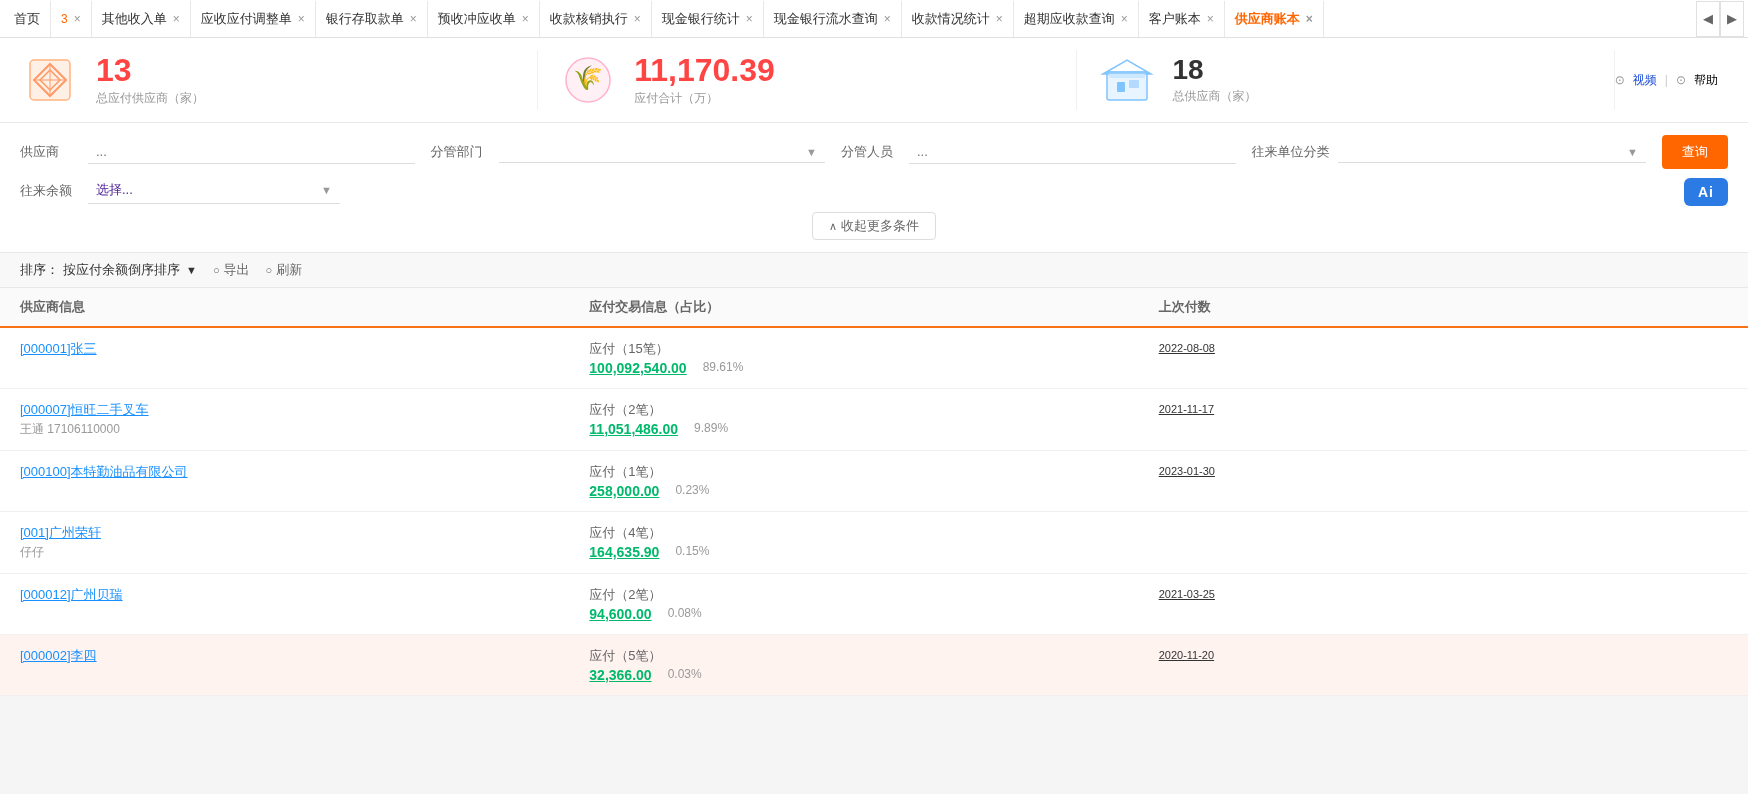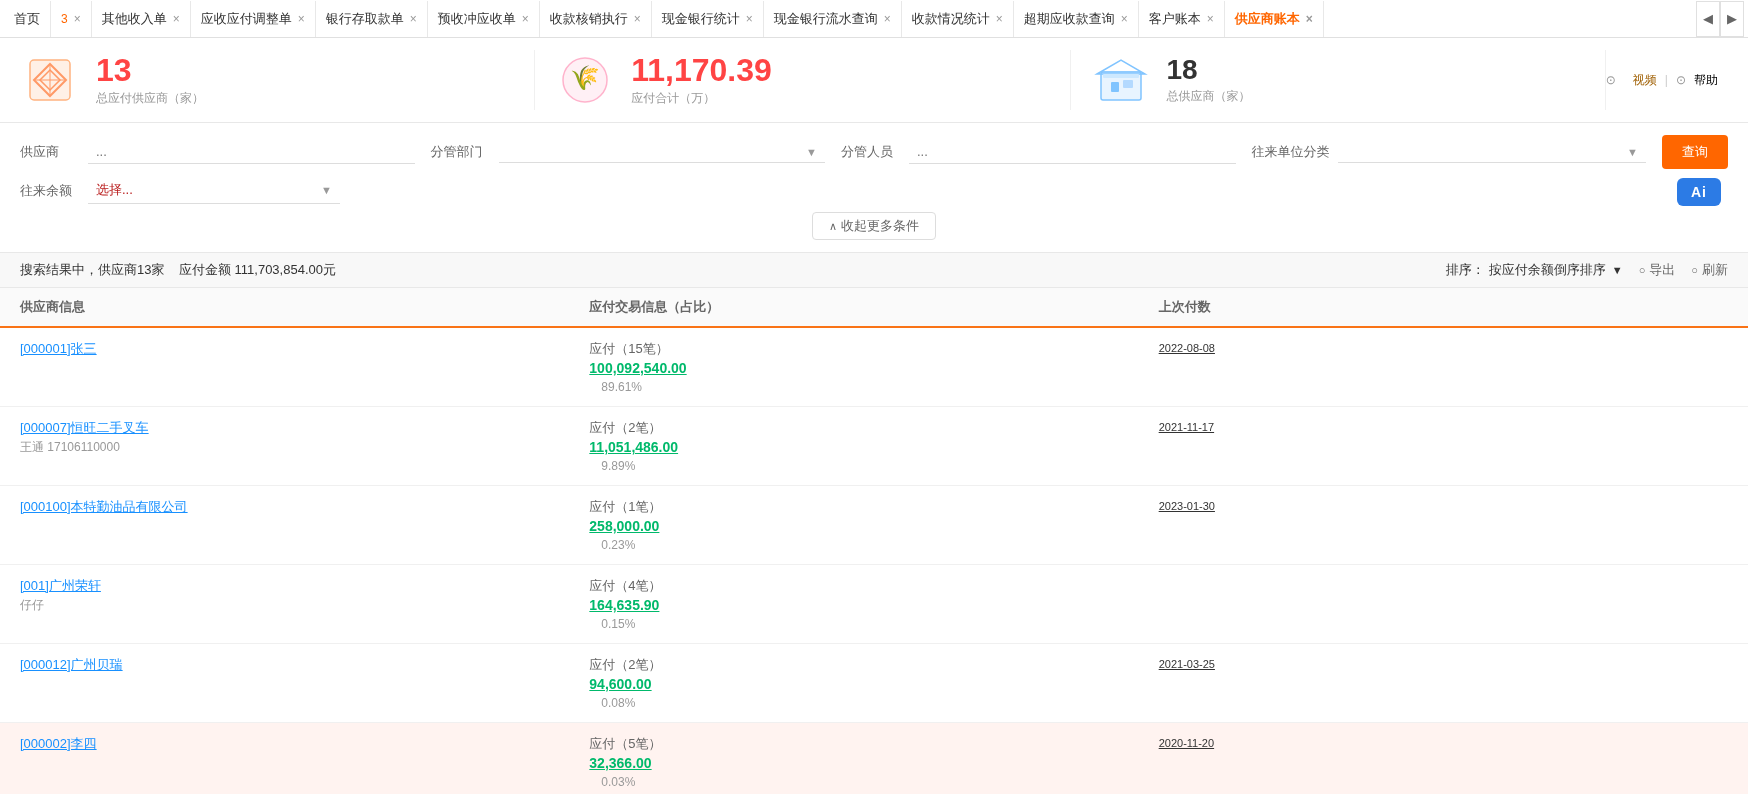--- a/index.html
+++ b/index.html
@@ -134,21 +134,21 @@
     .filter-select {
       flex: 1;
       display: flex;
       align-items: center;
       justify-content: space-between;
       border-bottom: 1px solid #ddd;
       padding: 4px 8px;
       cursor: pointer;
       min-width: 120px;
     }
-    .filter-select-text { color: #b91c1c; font-size: 13px; }
+    .filter-select-text { color: #4c1d95; font-size: 13px; }
     .search-btn {
       background: #ff6600;
       color: #fff;
       border: none;
       padding: 8px 20px;
       border-radius: 4px;
       cursor: pointer;
       font-size: 13px;
       white-space: nowrap;
     }
@@ -245,23 +245,22 @@
       text-decoration: underline;
       cursor: pointer;
     }
     .transaction-percent {
       color: #999;
       font-size: 12px;
       margin-left: 12px;
     }
     .transaction-row {
       display: flex;
-      align-items: flex-start;
+      align-items: center;
       gap: 4px;
-      flex-direction: column;
     }
     .last-payment {
       color: #333;
       font-size: 11px;
       text-decoration: underline;
     }
   </style>
 </head>
 <body>
 
@@ -364,21 +363,21 @@
       </svg>
     </div>
     <div class="stat-content">
       <div class="stat-number" style="color:#333; font-size:28px;">18</div>
       <div class="stat-label">总供应商（家）</div>
     </div>
   </div>
 
   <div class="top-right-links">
     <span style="font-size:12px; color:#999;">⊙</span>
-    <span style="color:#a16207; cursor:pointer;margin-left:9px;">视频</span>
+    <span style="color:#1d4ed8; cursor:pointer;">视频</span>
     <span class="divider">|</span>
     <span style="font-size:12px; color:#999;">⊙</span>
     <span style="color:#000000; cursor:pointer;">帮助</span>
   </div>
 </div>
 
 <div class="filter-bar">
   <div class="filter-row">
 
     <div class="filter-item">
@@ -423,25 +422,20 @@
 
   <div style="text-align:center; margin-top: 8px;">
     <button class="collapse-btn">
       <span style="font-size:11px;">∧</span>
       <span>收起更多条件</span>
     </button>
   </div>
 </div>
 
 <div class="results-bar">
-  <div>
-    <span>搜索结果中，供应商13家</span>
-    &nbsp;&nbsp;
-    <span>应付金额 111,703,854.00元</span>
-  </div>
   <div class="results-actions">
     <div class="sort-select">
       <span>排序：</span>
       <span>按应付余额倒序排序</span>
       <span style="font-size:11px; margin-left:2px;">▼</span>
     </div>
     <div class="action-btn">
       <span style="font-size:11px;">○</span>
       <span>导出</span>
     </div>
@@ -552,13 +546,13 @@
         <div class="transaction-amount">32,366.00</div>
         <span class="transaction-percent">0.03%</span>
       </div>
     </div>
     <div>
       <span class="last-payment">2020-11-20</span>
     </div>
   </div>
 </div>
 
-<div style="position:fixed; top:178px; right:27px; background:#2c7be5; color:#fff; border-radius:6px; padding:6px 14px; font-size:14px; font-weight:bold; letter-spacing:1px; z-index:9999;">Ai</div>
+<div style="position:fixed; top:178px; right:20px; background:#2c7be5; color:#fff; border-radius:6px; padding:6px 14px; font-size:14px; font-weight:bold; letter-spacing:1px; z-index:9999;">Ai</div>
 
 </body></html>

